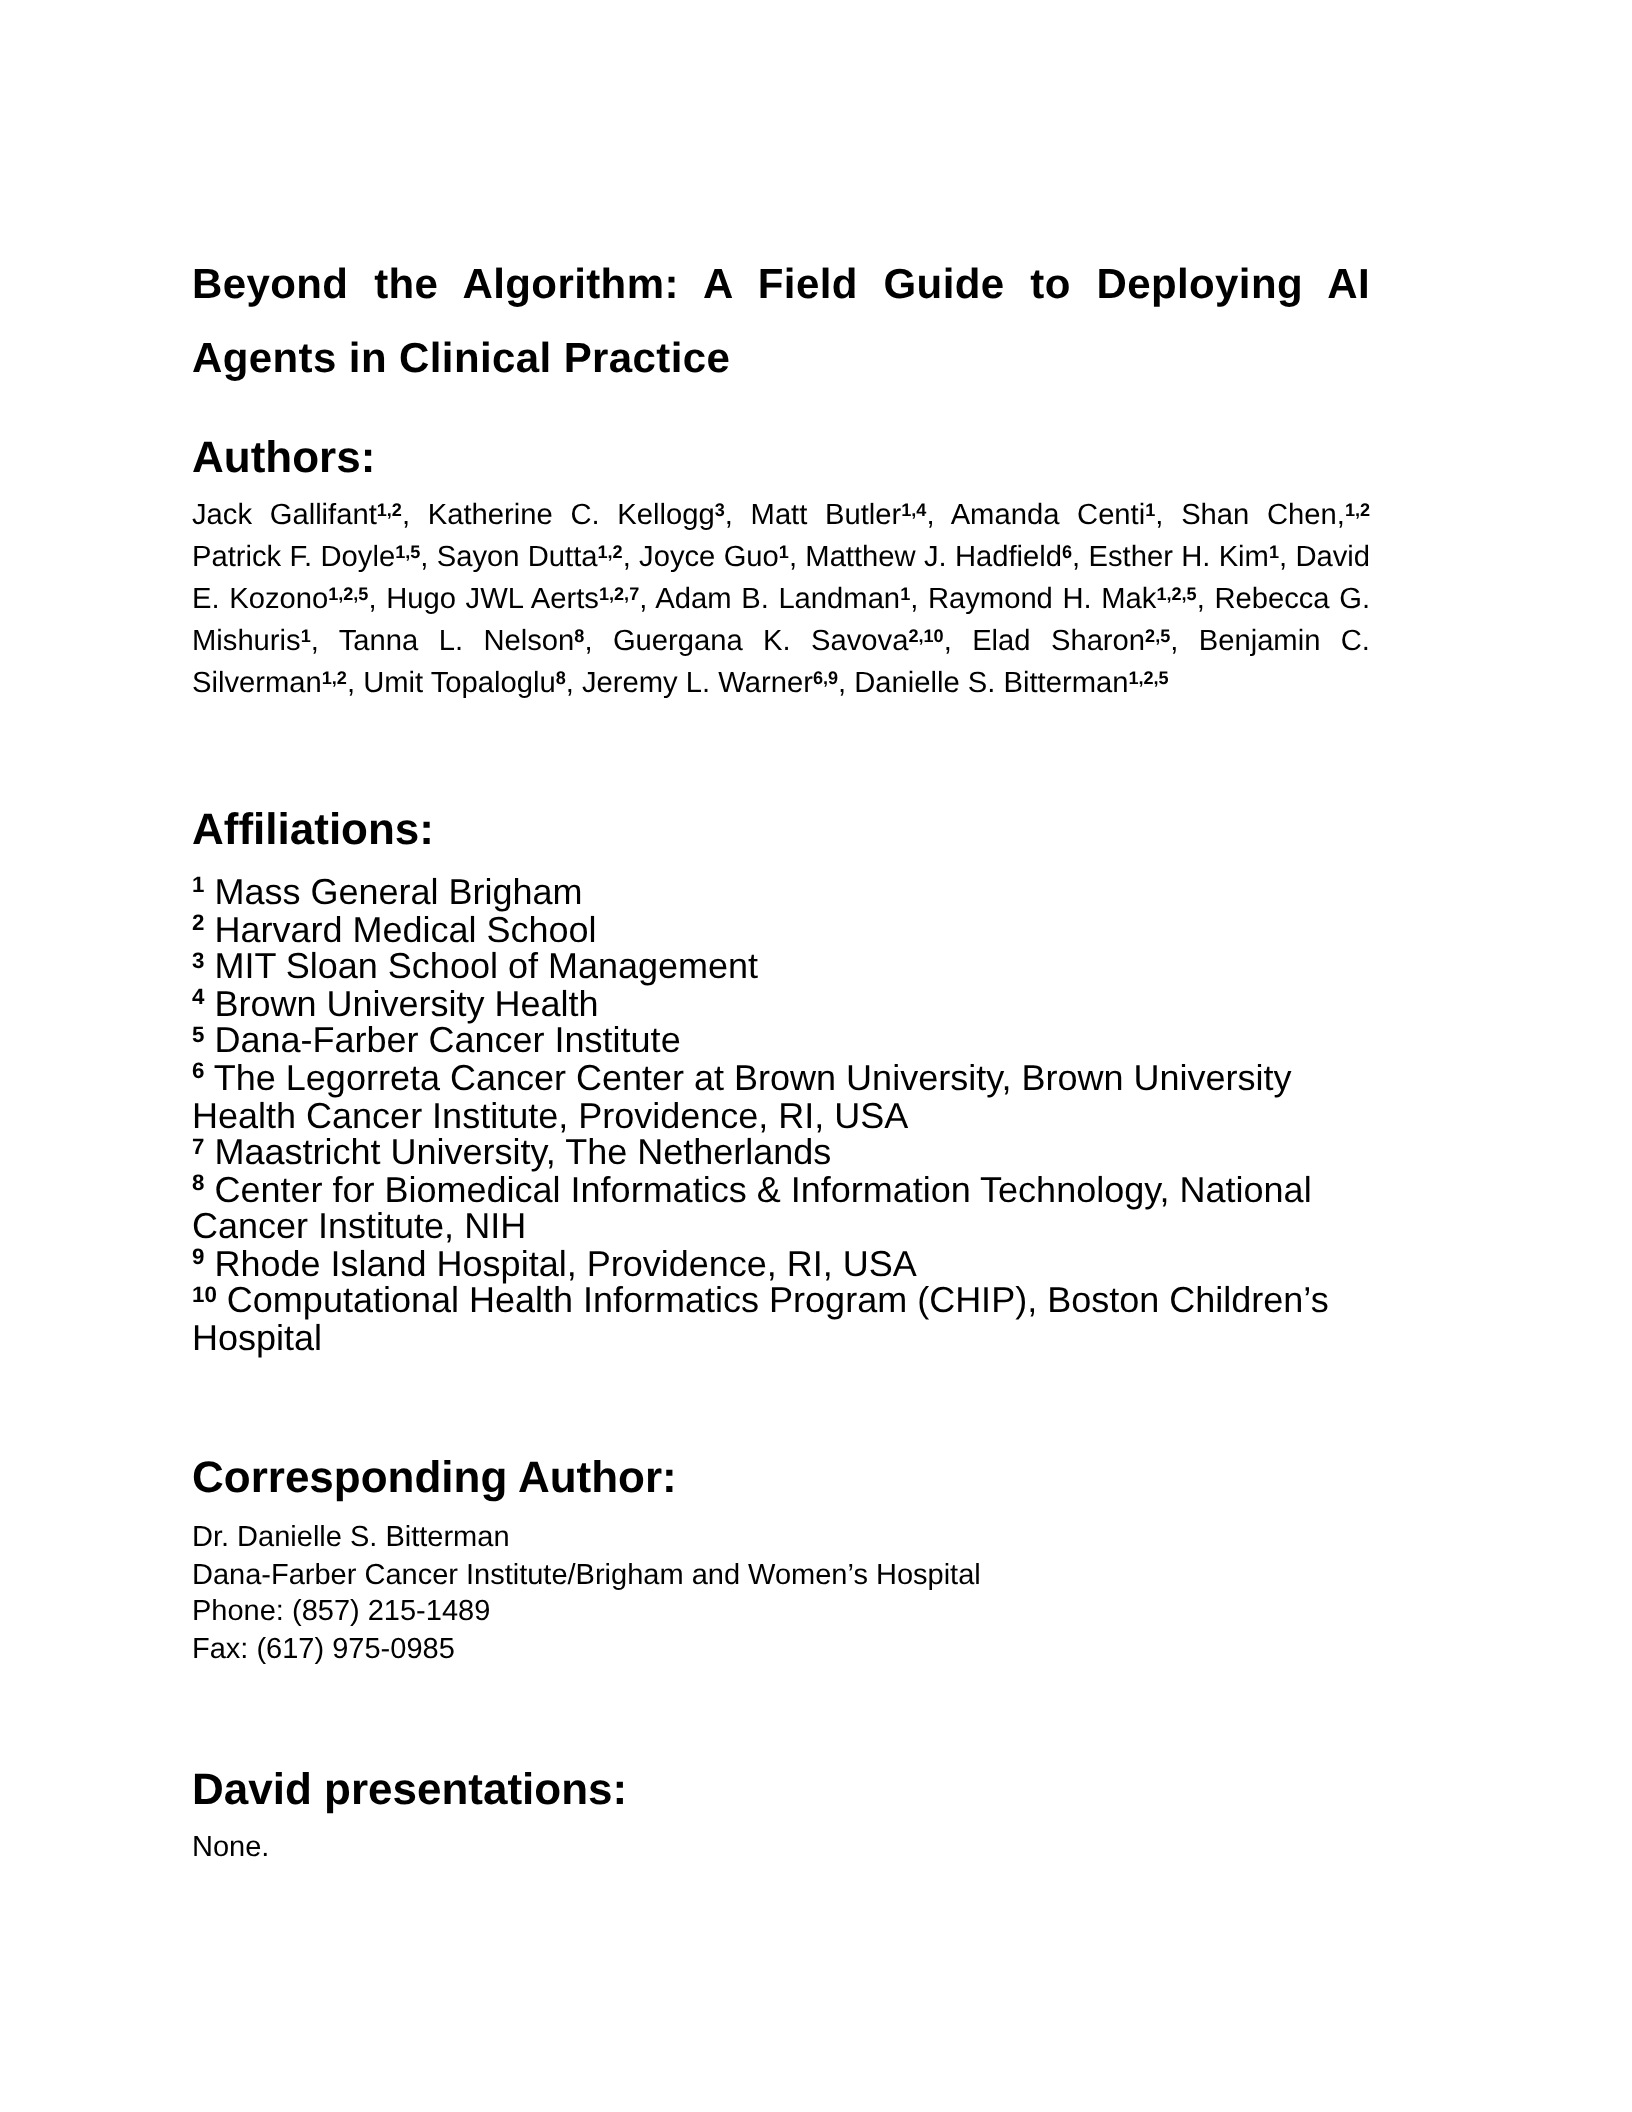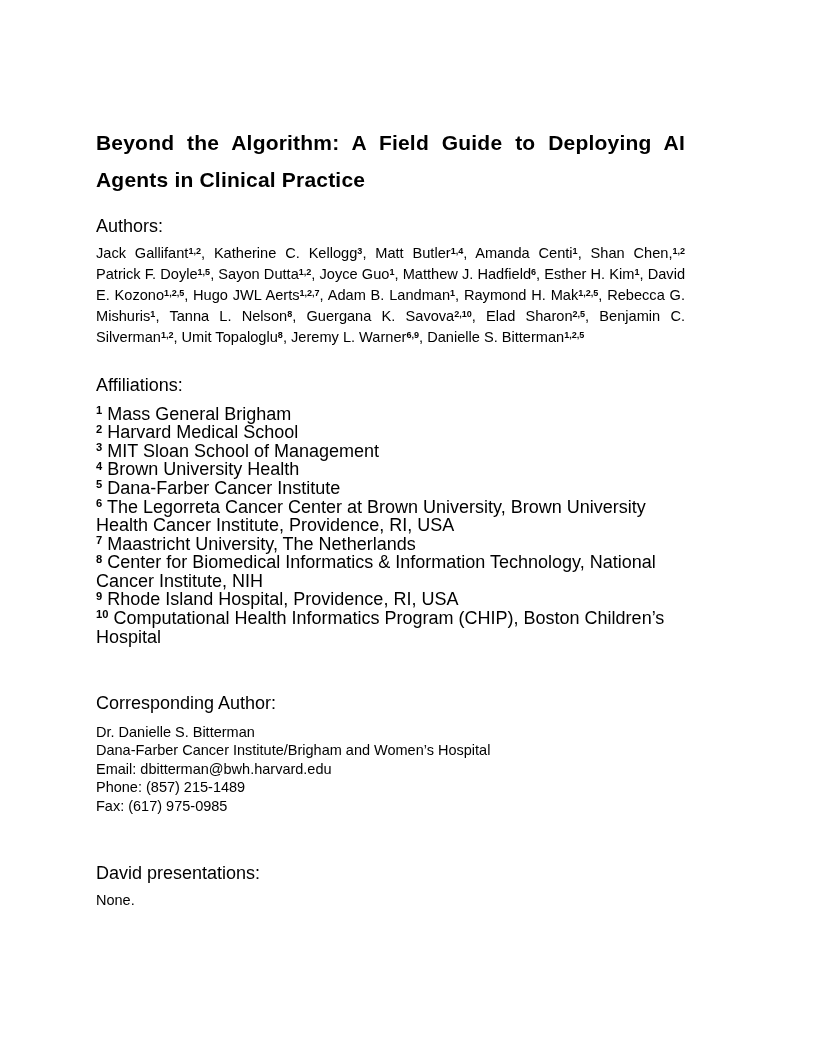--- a/index.html
+++ b/index.html
@@ -15,40 +15,40 @@
     padding: 124px 95px 0 96px;
   }
   .title {
     font-size: 21px;
     font-weight: 700;
     line-height: 1.78;
     text-align: justify;
     letter-spacing: 0.2px;
   }
   h2.sec {
-    font-size: 18px;
-    font-weight: 400;
+    font-size: 22px;
+    font-weight: 700;
     line-height: 1.3;
   }
   .authors-sec { margin-top: 16px; }
   .authors {
     margin-top: 5px;
     font-size: 14.6px;
     line-height: 1.44;
     text-align: justify;
   }
   sup {
     font-size: 0.62em;
     line-height: 0;
     position: relative;
     top: -0.5em;
     vertical-align: baseline;
     font-weight: bold;
   }
-  .affil-sec { margin-top: 26px; }
+  .affil-sec { margin-top: 48px; }
   .affil-list { margin-top: 7px; }
   .affiliation {
     font-size: 18px;
     line-height: 18.6px;
   }
   .corr-sec { margin-top: 46px; }
   .corr-lines { margin-top: 7px; }
   .corr-line {
     font-size: 14.5px;
     line-height: 18.6px;
@@ -93,21 +93,20 @@
         <div class="affiliation"><sup>9</sup> Rhode Island Hospital, Providence, RI, USA</div>
         <div class="affiliation"><sup>10</sup> Computational Health Informatics Program (CHIP), Boston Children’s Hospital</div>
       </div>
   </section>
 
   <section class="corr-sec">
     <h2 class="sec">Corresponding Author:</h2>
     <div class="corr-lines" id="corresponding-lines">
         <div class="corr-line">Dr. Danielle S. Bitterman</div>
         <div class="corr-line">Dana-Farber Cancer Institute/Brigham and Women’s Hospital</div>
-        <div class="corr-line">Email: dbitterman@bwh.harvard.edu</div>
         <div class="corr-line">Phone: (857) 215-1489</div>
         <div class="corr-line">Fax: (617) 975-0985</div>
       </div>
   </section>
 
 
   <section class="prior-sec">
     <h2 class="sec">David presentations:</h2>
     <p class="prior-text">None.</p>
   </section>

